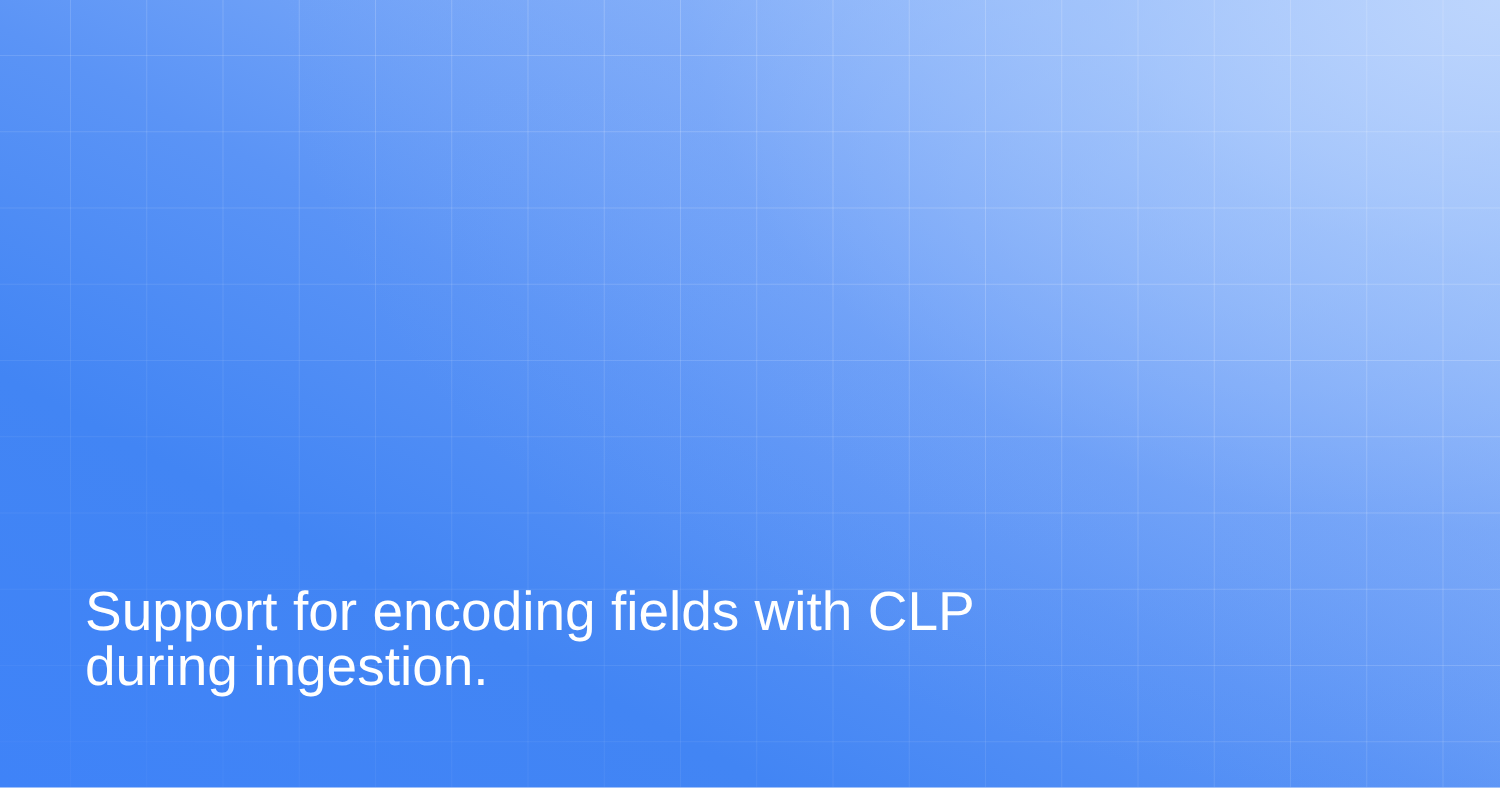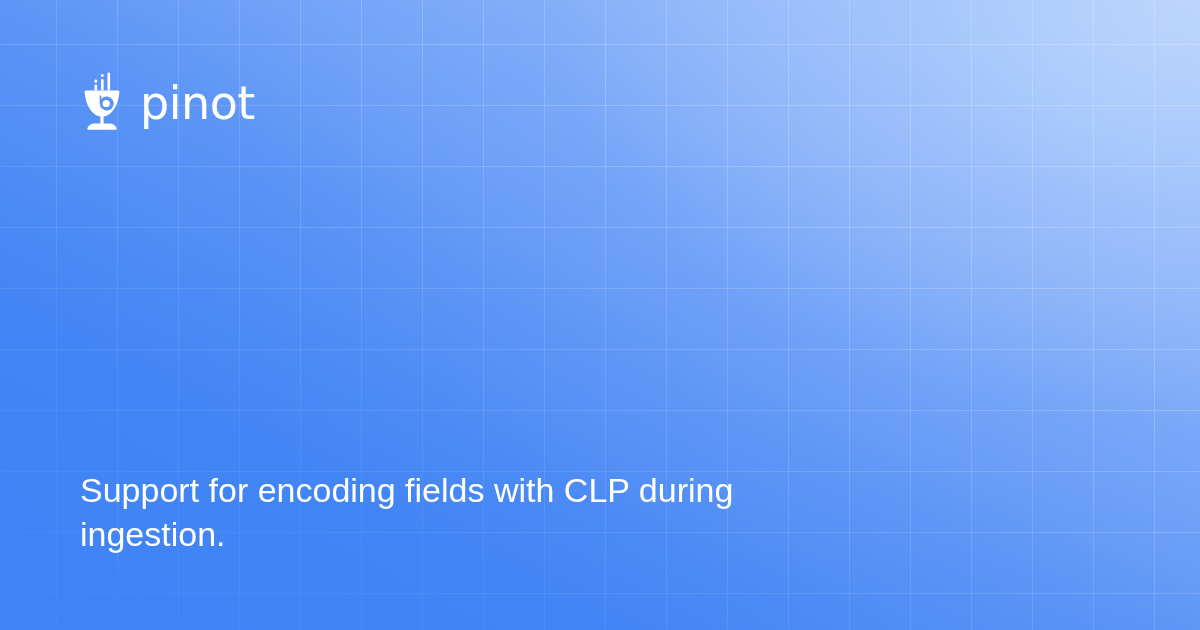--- a/index.html
+++ b/index.html
@@ -91,66 +91,40 @@
     font-size: 99px;
     line-height: 96px;
     font-weight: bold;
     letter-spacing: -1.5px;
     white-space: pre-line;
   }
 
   
   .subtitle {
     position: absolute;
-    left: 80px;
+    left: 68px;
     top: 468px;
     width: 720px;
     margin: 0;
     color: #ffffff;
-    font-size: 34px;
+    font-size: 44px;
     line-height: 44px;
     font-weight: normal;
     letter-spacing: 0px;
   }
 </style>
 </head>
 <body>
 
 <div class="card">
 
   <div class="bg-gradient"></div>
   <div class="bg-glow"></div>
   <div class="bg-grid"></div>
 
   <div class="content">
 
-    <div class="brand">
-      <span class="brand-mark-wrap">
-        <svg class="brand-mark" viewBox="0 0 44 62" xmlns="http://www.w3.org/2000/svg" aria-hidden="true">
-
-          <rect x="14.5" y="7.5" width="2.6" height="3.2" rx="1.3" fill="#ffffff"></rect>
-          <rect x="14.5" y="12.6" width="2.6" height="6.0" rx="1.3" fill="#ffffff"></rect>
-          <rect x="21.0" y="2.0" width="2.6" height="3.0" rx="1.3" fill="#ffffff"></rect>
-          <rect x="21.0" y="7.0" width="2.6" height="11.6" rx="1.3" fill="#ffffff"></rect>
-          <rect x="27.5" y="0.5" width="2.6" height="18.1" rx="1.3" fill="#ffffff"></rect>
-
-          <path fill="#ffffff" fill-rule="evenodd" d="
-            M6.2 18.6 h31.6 c1.0 0 1.7 0.8 1.6 1.8
-            C38.2 33.9 31.7 43.1 23.6 44.6
-            v6.9 h6.0 c3.2 0 5.9 1.9 7.0 4.6
-            c0.3 0.8 -0.3 1.6 -1.1 1.6 H8.5
-            c-0.8 0 -1.4 -0.8 -1.1 -1.6
-            c1.1 -2.7 3.8 -4.6 7.0 -4.6 h6.0
-            v-6.9 C12.3 43.1 5.8 33.9 4.6 20.4
-            C4.5 19.4 5.2 18.6 6.2 18.6 Z
-            M19.7 23.2 a1.7 1.7 0 0 1 1.7 1.7 v2.0
-            a7.0 7.0 0 1 1 -1.7 4.6 z
-            M22.6 31.5 a3.6 3.6 0 1 0 7.2 0 a3.6 3.6 0 0 0 -7.2 0 z"></path>
-        </svg>
-      </span>
-      <span class="brand-name">pinot</span>
-    </div>
 
 
     <p class="subtitle">Support for encoding fields with CLP during ingestion.</p>
 
   </div>
 </div>
 
 </body></html>

